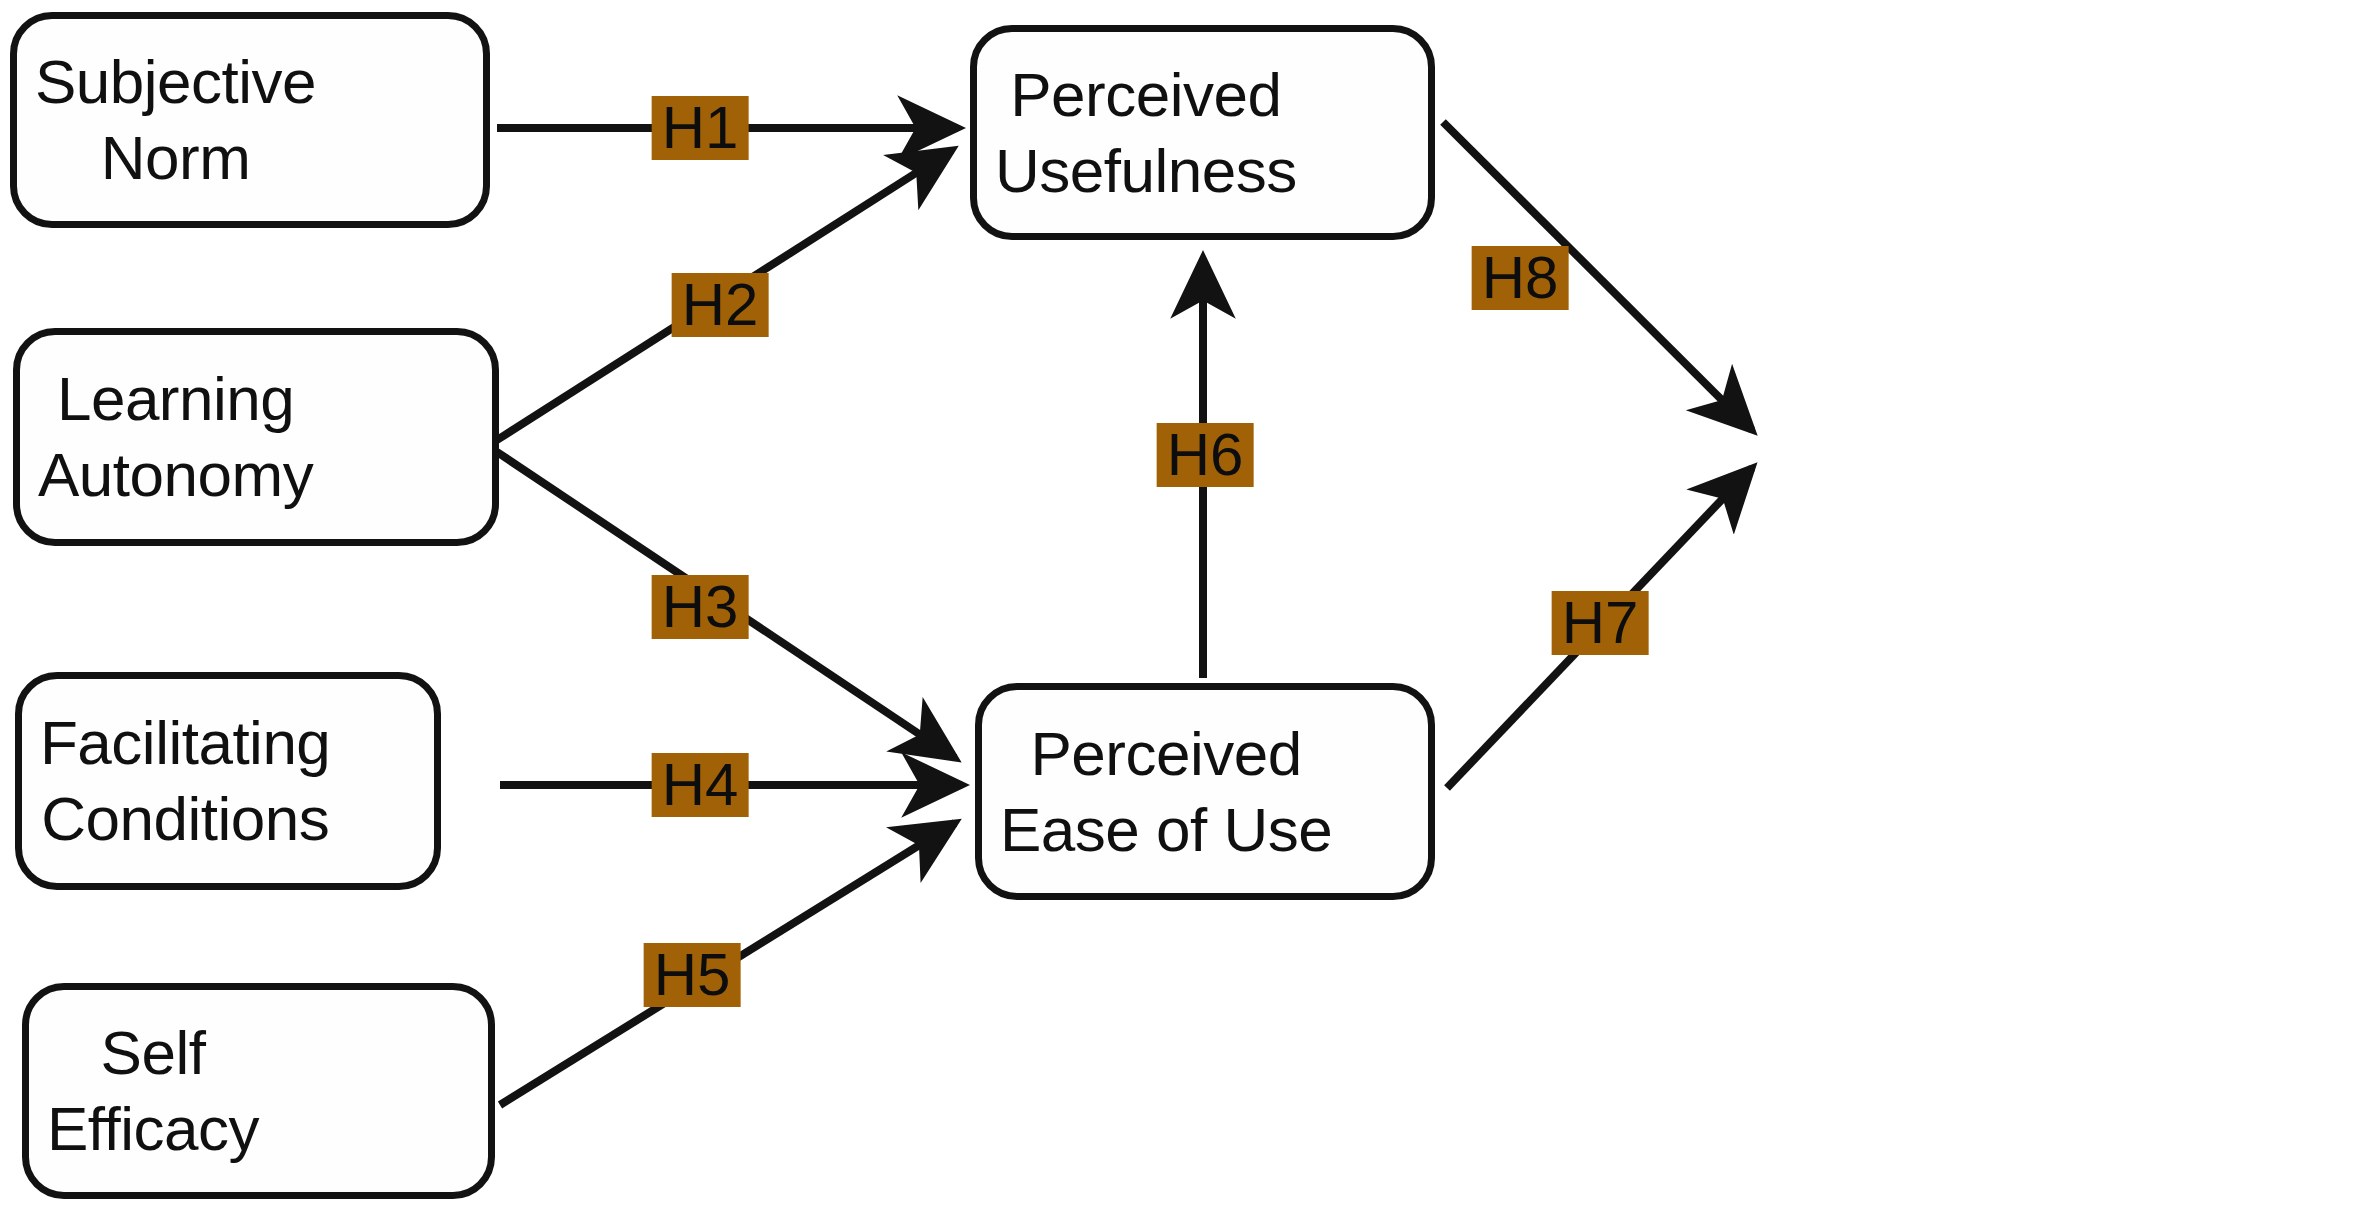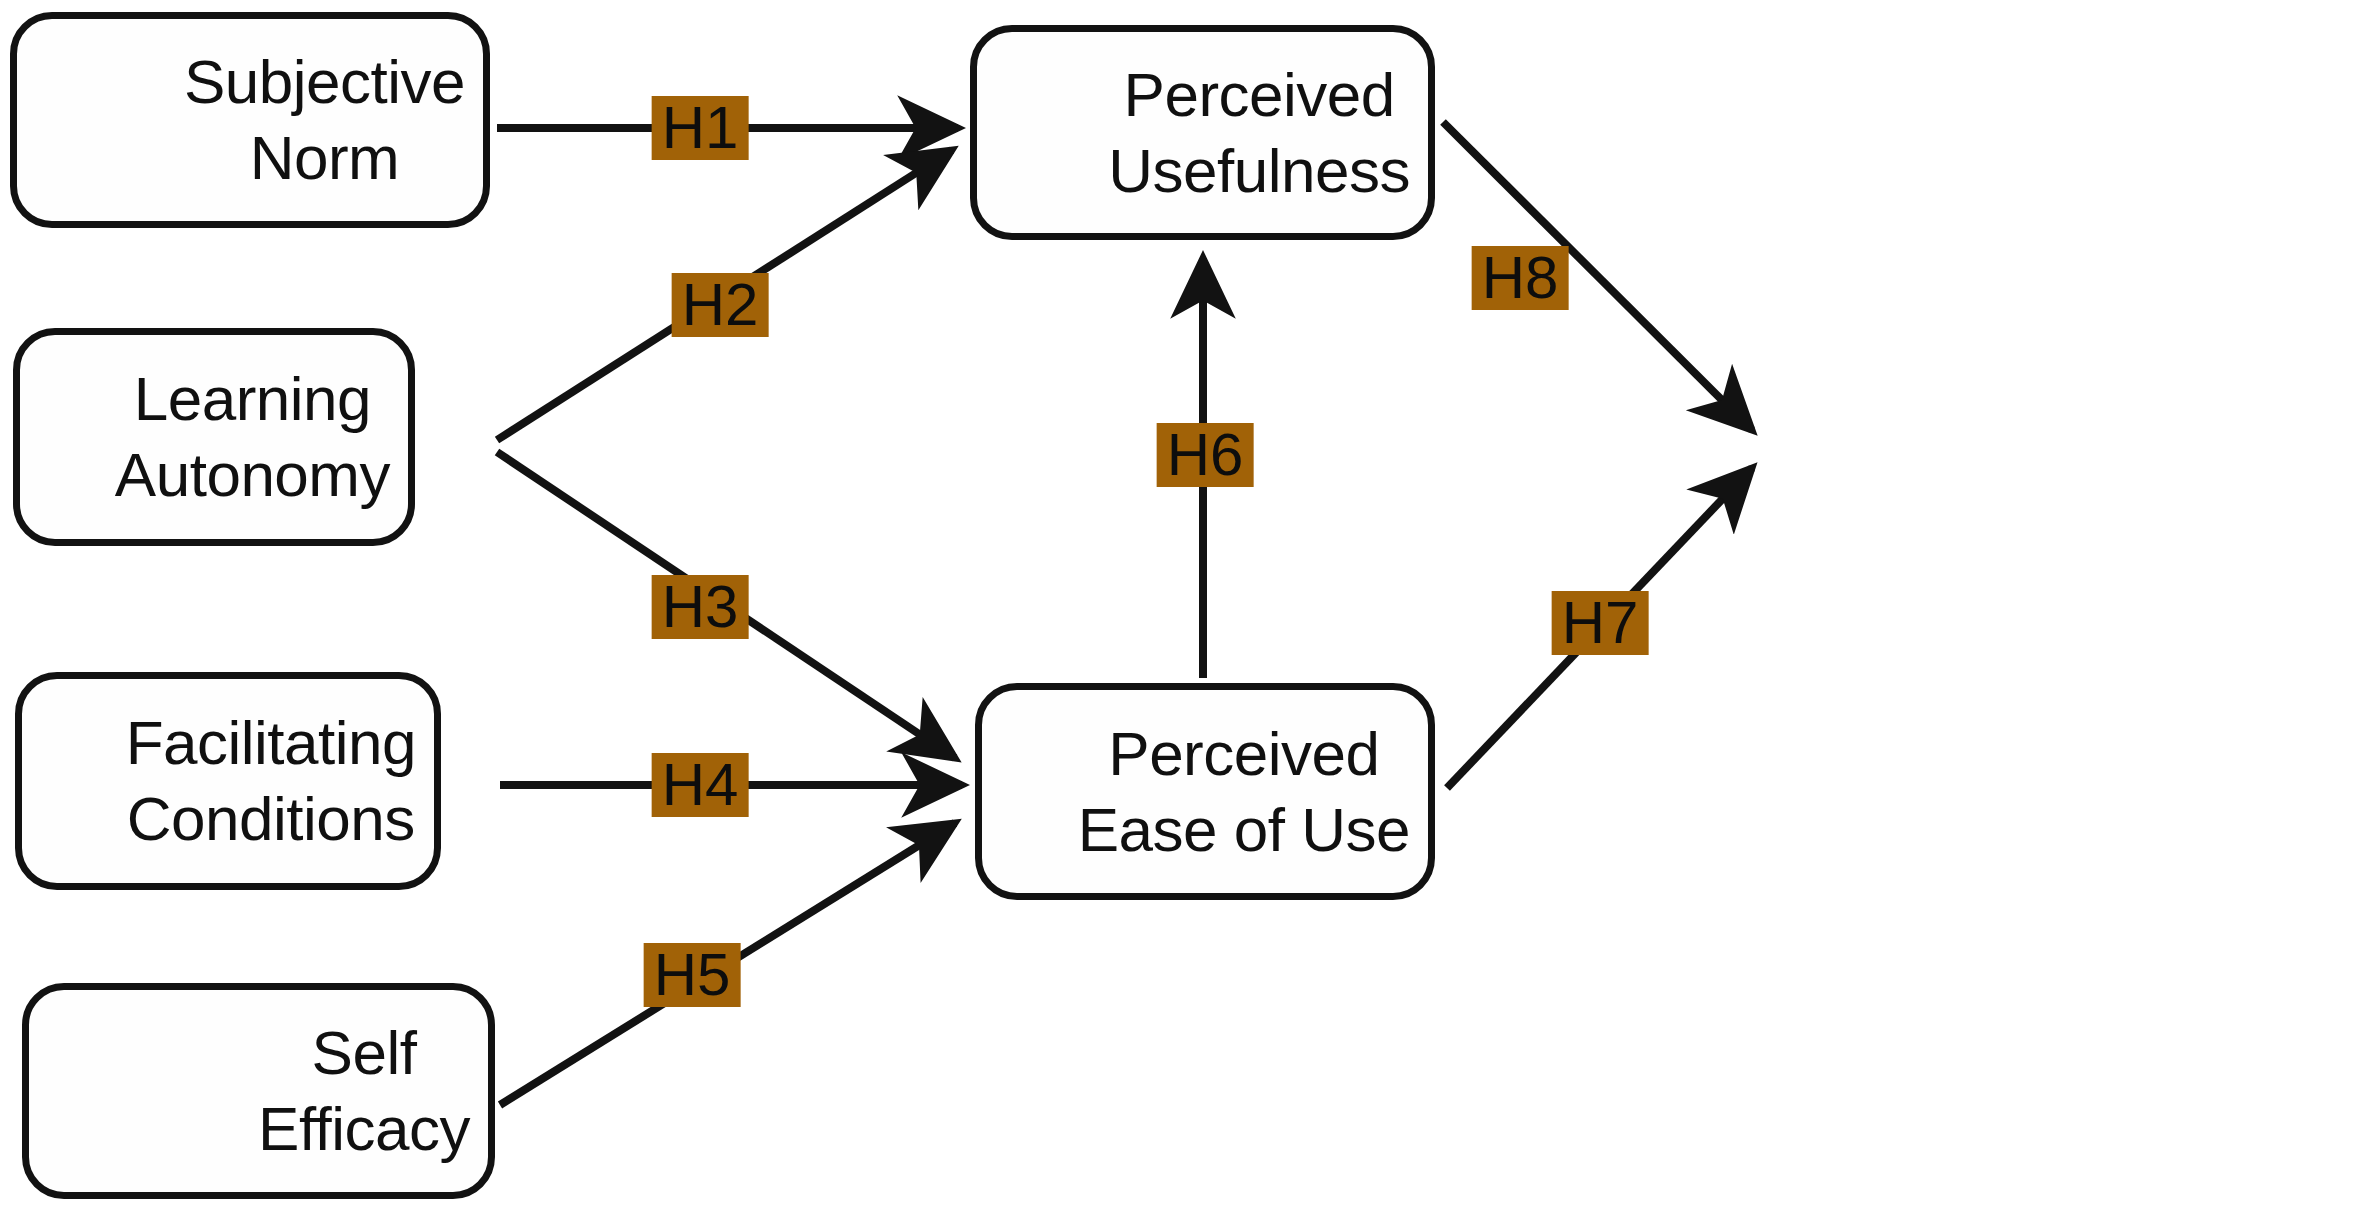--- a/index.html
+++ b/index.html
@@ -26,21 +26,21 @@
     height: 1228px;
   }
   .node-box {
     position: absolute;
     box-sizing: border-box;
     border: 7px solid #121212;
     border-radius: 42px;
     background: #fefefe;
     display: flex;
     align-items: center;
-    justify-content: flex-end;
+    justify-content: flex-start;
     text-align: center;
   }
   .node-label {
     font-family: "Liberation Sans", sans-serif;
     font-size: 62px;
     line-height: 1.22;
     color: #101010;
     letter-spacing: -0.5px;
     white-space: pre-line;
     padding: 0 18px;
@@ -87,21 +87,21 @@
     <line x1="1447" y1="788" x2="1752" y2="468" stroke="#121212" stroke-width="8" marker-end="url(#arrowhead)"></line>
 
     <line x1="1443" y1="122" x2="1752" y2="430" stroke="#121212" stroke-width="8" marker-end="url(#arrowhead)"></line>
   </svg>
 
   <div class="node-box" style="left:10px; top:12px; width:480px; height:216px;">
     <span class="node-label">Subjective
 Norm</span>
   </div>
 
-  <div class="node-box" style="left:13px; top:328px; width:402px; height:218px;">
+  <div class="node-box" style="left:13px; top:328px; width:486px; height:218px;">
     <span class="node-label">Learning
 Autonomy</span>
   </div>
 
   <div class="node-box" style="left:15px; top:672px; width:426px; height:218px;">
     <span class="node-label">Facilitating
 Conditions</span>
   </div>
 
   <div class="node-box" style="left:22px; top:983px; width:473px; height:216px;">

